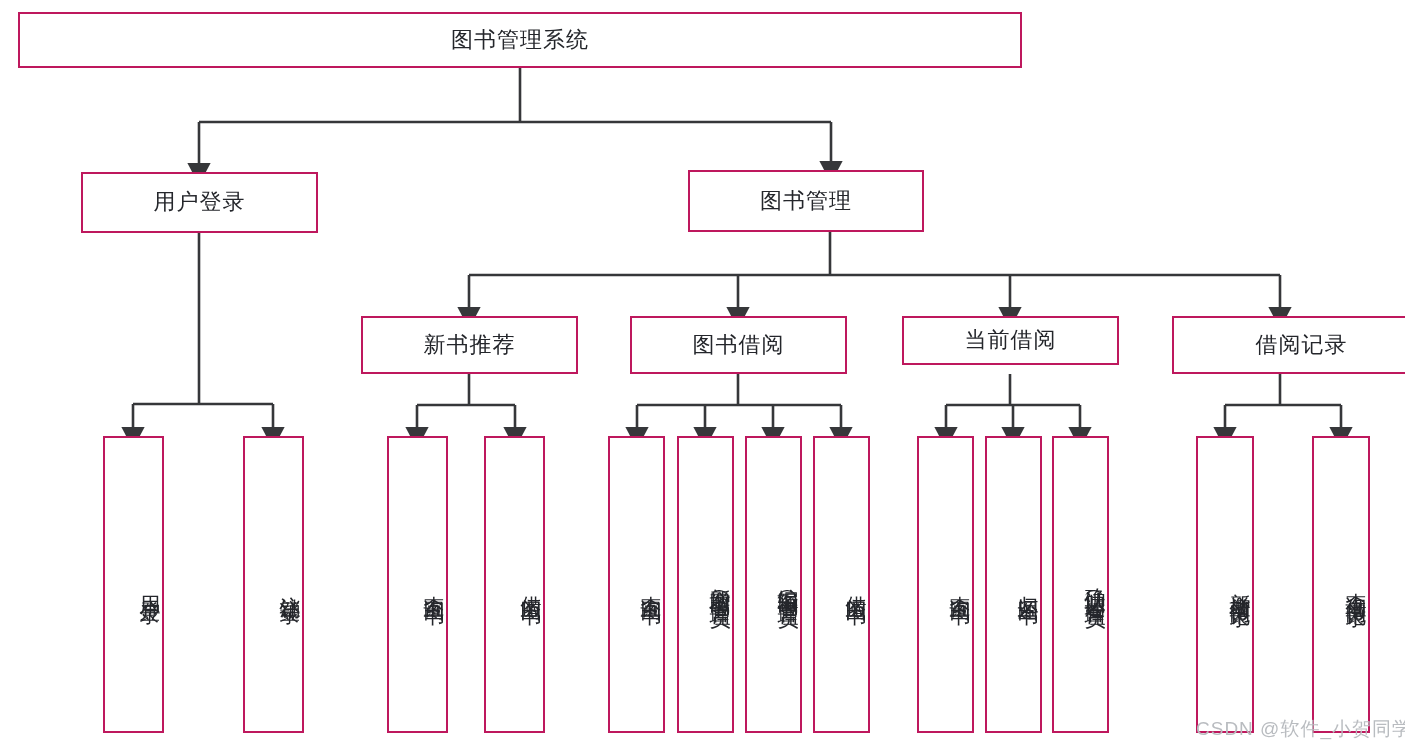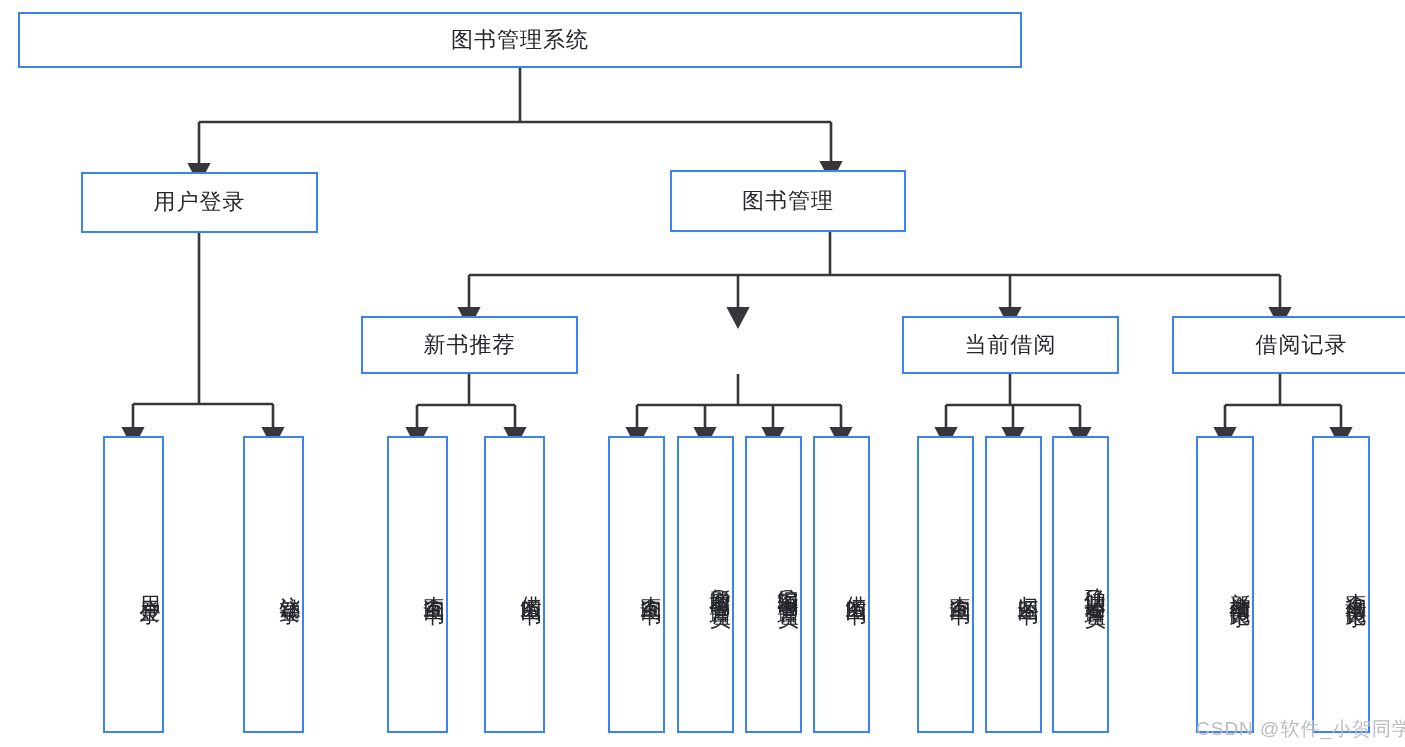--- a/index.html
+++ b/index.html
@@ -20,21 +20,21 @@
   #edges {
     position: absolute;
     left: 0;
     top: 0;
     width: 1405px;
     height: 747px;
   }
   .node {
     position: absolute;
     box-sizing: border-box;
-    border: 2px solid #3b82f6;
+    border: 2px solid #be185d;
     background: #ffffff;
     display: flex;
     align-items: center;
     justify-content: center;
     color: #24262b;
   }
   .node.horiz {
     font-size: 22px;
     letter-spacing: 1px;
     line-height: 1.2;
@@ -119,28 +119,31 @@
     </g>
   </svg>
 
   <div class="node horiz" style="left:18px; top:12px; width:1004px; height:56px;">
     <span>图书管理系统</span>
   </div>
 
   <div class="node horiz" style="left:81px; top:172px; width:237px; height:61px;">
     <span>用户登录</span>
   </div>
-  <div class="node horiz" style="left:670px; top:170px; width:236px; height:62px;justify-content:center;">
+  <div class="node horiz" style="left:688px; top:170px; width:236px; height:62px;justify-content:center;">
     <span>图书管理</span>
   </div>
 
   <div class="node horiz" style="left:361px; top:316px; width:217px; height:58px;text-align:center;">
     <span>新书推荐</span>
   </div>
-  <div class="node horiz" style="left:902px; top:316px; width:217px; height:58px;">
+  <div class="node horiz" style="left:630px; top:316px; width:217px; height:58px;">
+    <span>图书借阅</span>
+  </div>
+  <div class="node horiz" style="left:902px; top:316px; width:217px; height:49px;">
     <span>当前借阅</span>
   </div>
   <div class="node horiz" style="left:1172px; top:316px; width:259px; height:58px;">
     <span>借阅记录</span>
   </div>
 
   <div class="node vert" style="left:103px; top:436px; width:61px; height:297px;">
     <span class="vlabel">用户登录</span>
   </div>
   <div class="node vert" style="left:243px; top:436px; width:61px; height:297px;">

